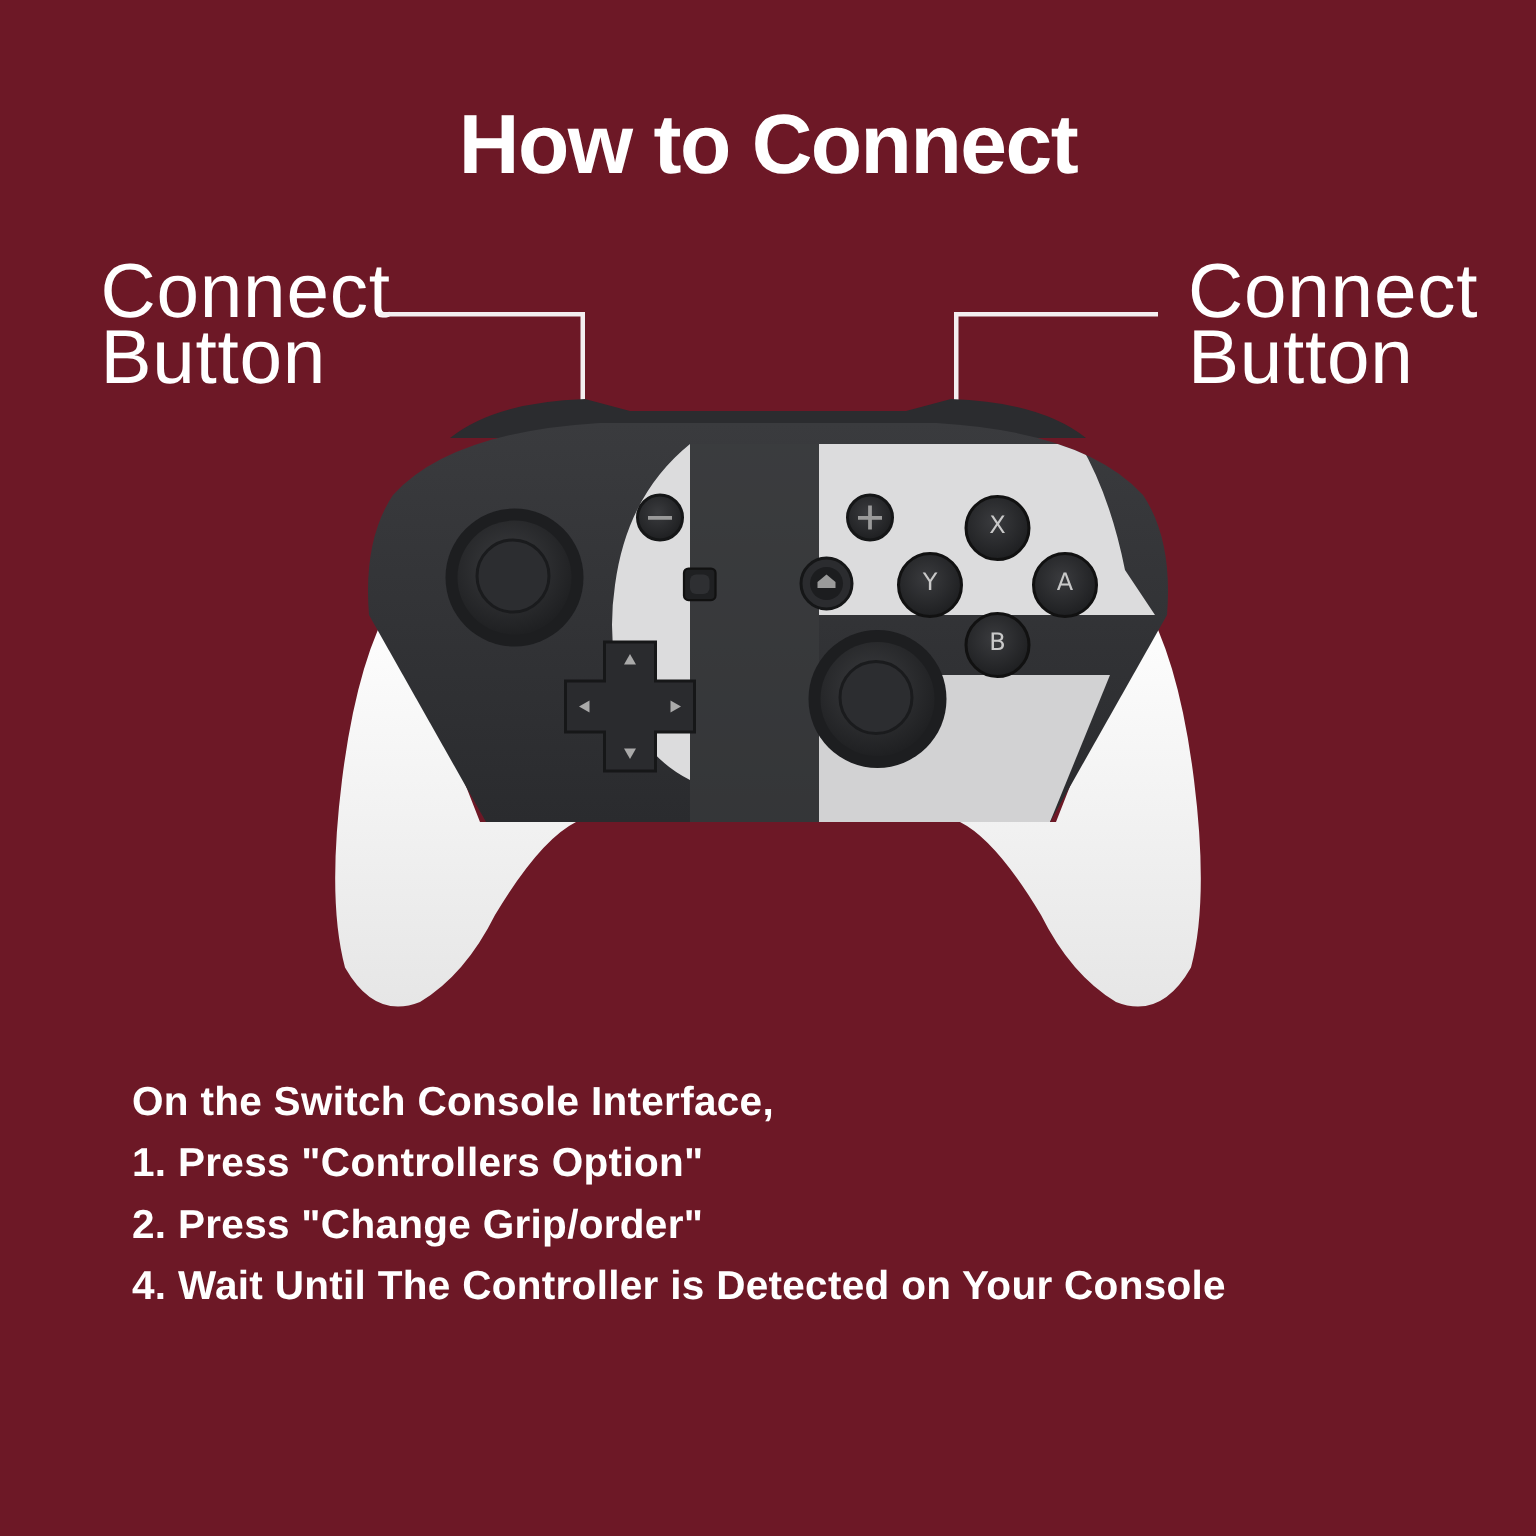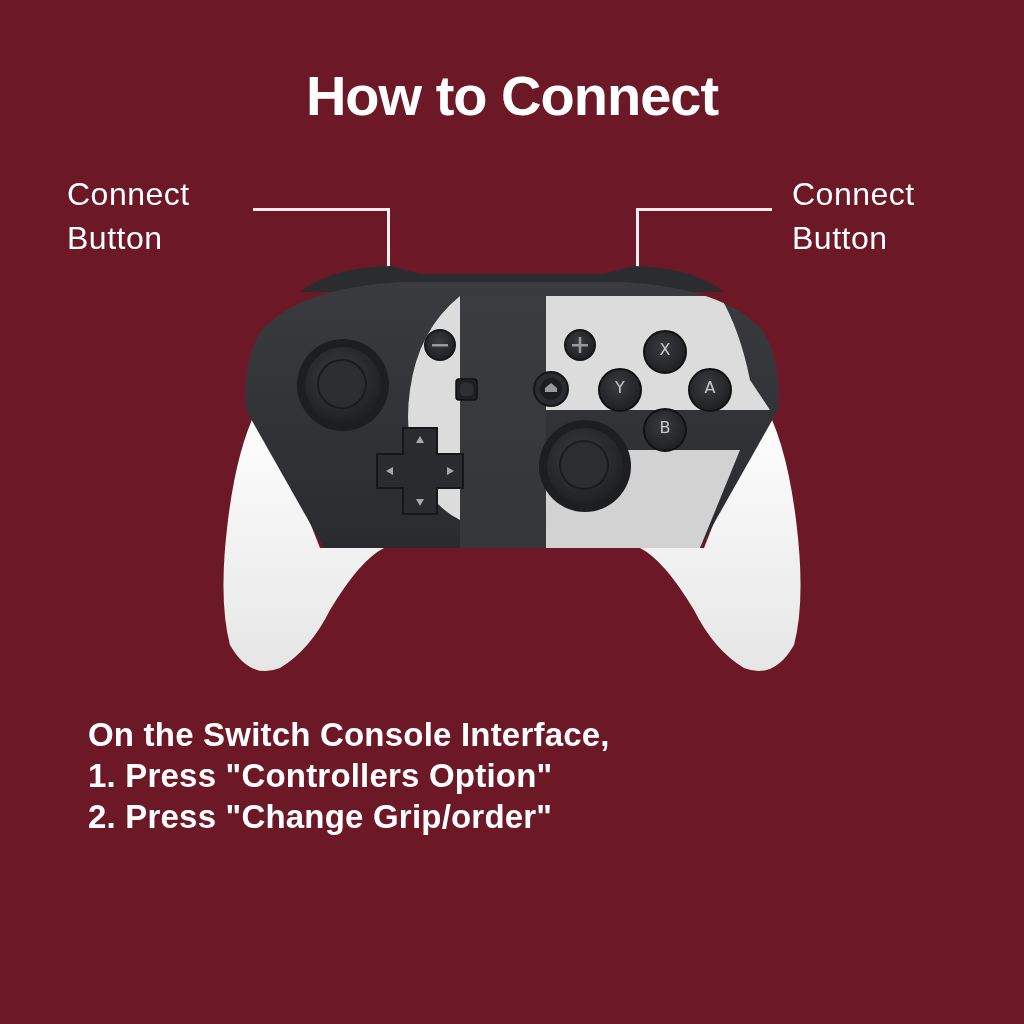--- a/index.html
+++ b/index.html
@@ -9,30 +9,30 @@
     font-family: "Liberation Sans", "DejaVu Sans", sans-serif;
     color: #ffffff;
     position: relative;
   }
   .title {
     position: absolute; left: 0; top: 60px; width: 1024px;
     text-align: center; font-size: 56px; font-weight: bold;
     letter-spacing: -1px; line-height: 72px;
   }
   .callout-label {
-    position: absolute; font-size: 32px; line-height: 44px;
+    position: absolute; font-size: 51px; line-height: 44px;
     font-weight: normal; letter-spacing: 0.5px;
   }
   .callout-left { left: 67px; top: 172px; }
   .callout-right { left: 792px; top: 172px; }
   .line { position: absolute; background: #f4eef0; }
   .controller { position: absolute; left: 0; top: 0; width: 1024px; height: 1024px; }
   .steps {
     position: absolute; left: 88px; top: 714px;
-    font-size: 33px; font-weight: bold; line-height: 41px;
+    font-size: 27px; font-weight: bold; line-height: 41px;
     letter-spacing: 0.2px;
   }
   .steps div { white-space: nowrap; }
 </style>
 </head>
 <body>
 
 <div class="title">How to Connect</div>
 
 <div class="callout-label callout-left">
@@ -139,13 +139,14 @@
 
 <div style="position:absolute;left:655px;top:340px;width:20px;text-align:center;font-family:'DejaVu Sans',sans-serif;font-size:16px;color:#c9c9c9;">X</div>
 <div style="position:absolute;left:610px;top:378px;width:20px;text-align:center;font-family:'DejaVu Sans',sans-serif;font-size:16px;color:#c9c9c9;">Y</div>
 <div style="position:absolute;left:700px;top:378px;width:20px;text-align:center;font-family:'DejaVu Sans',sans-serif;font-size:16px;color:#c9c9c9;">A</div>
 <div style="position:absolute;left:655px;top:418px;width:20px;text-align:center;font-family:'DejaVu Sans',sans-serif;font-size:16px;color:#c9c9c9;">B</div>
 
 <div class="steps">
   <div>On the Switch Console Interface,</div>
   <div>1. Press "Controllers Option"</div>
   <div>2. Press "Change Grip/order"</div>
+  <div>4. Wait Until The Controller is Detected on Your Console</div>
 </div>
 
 </body></html>

